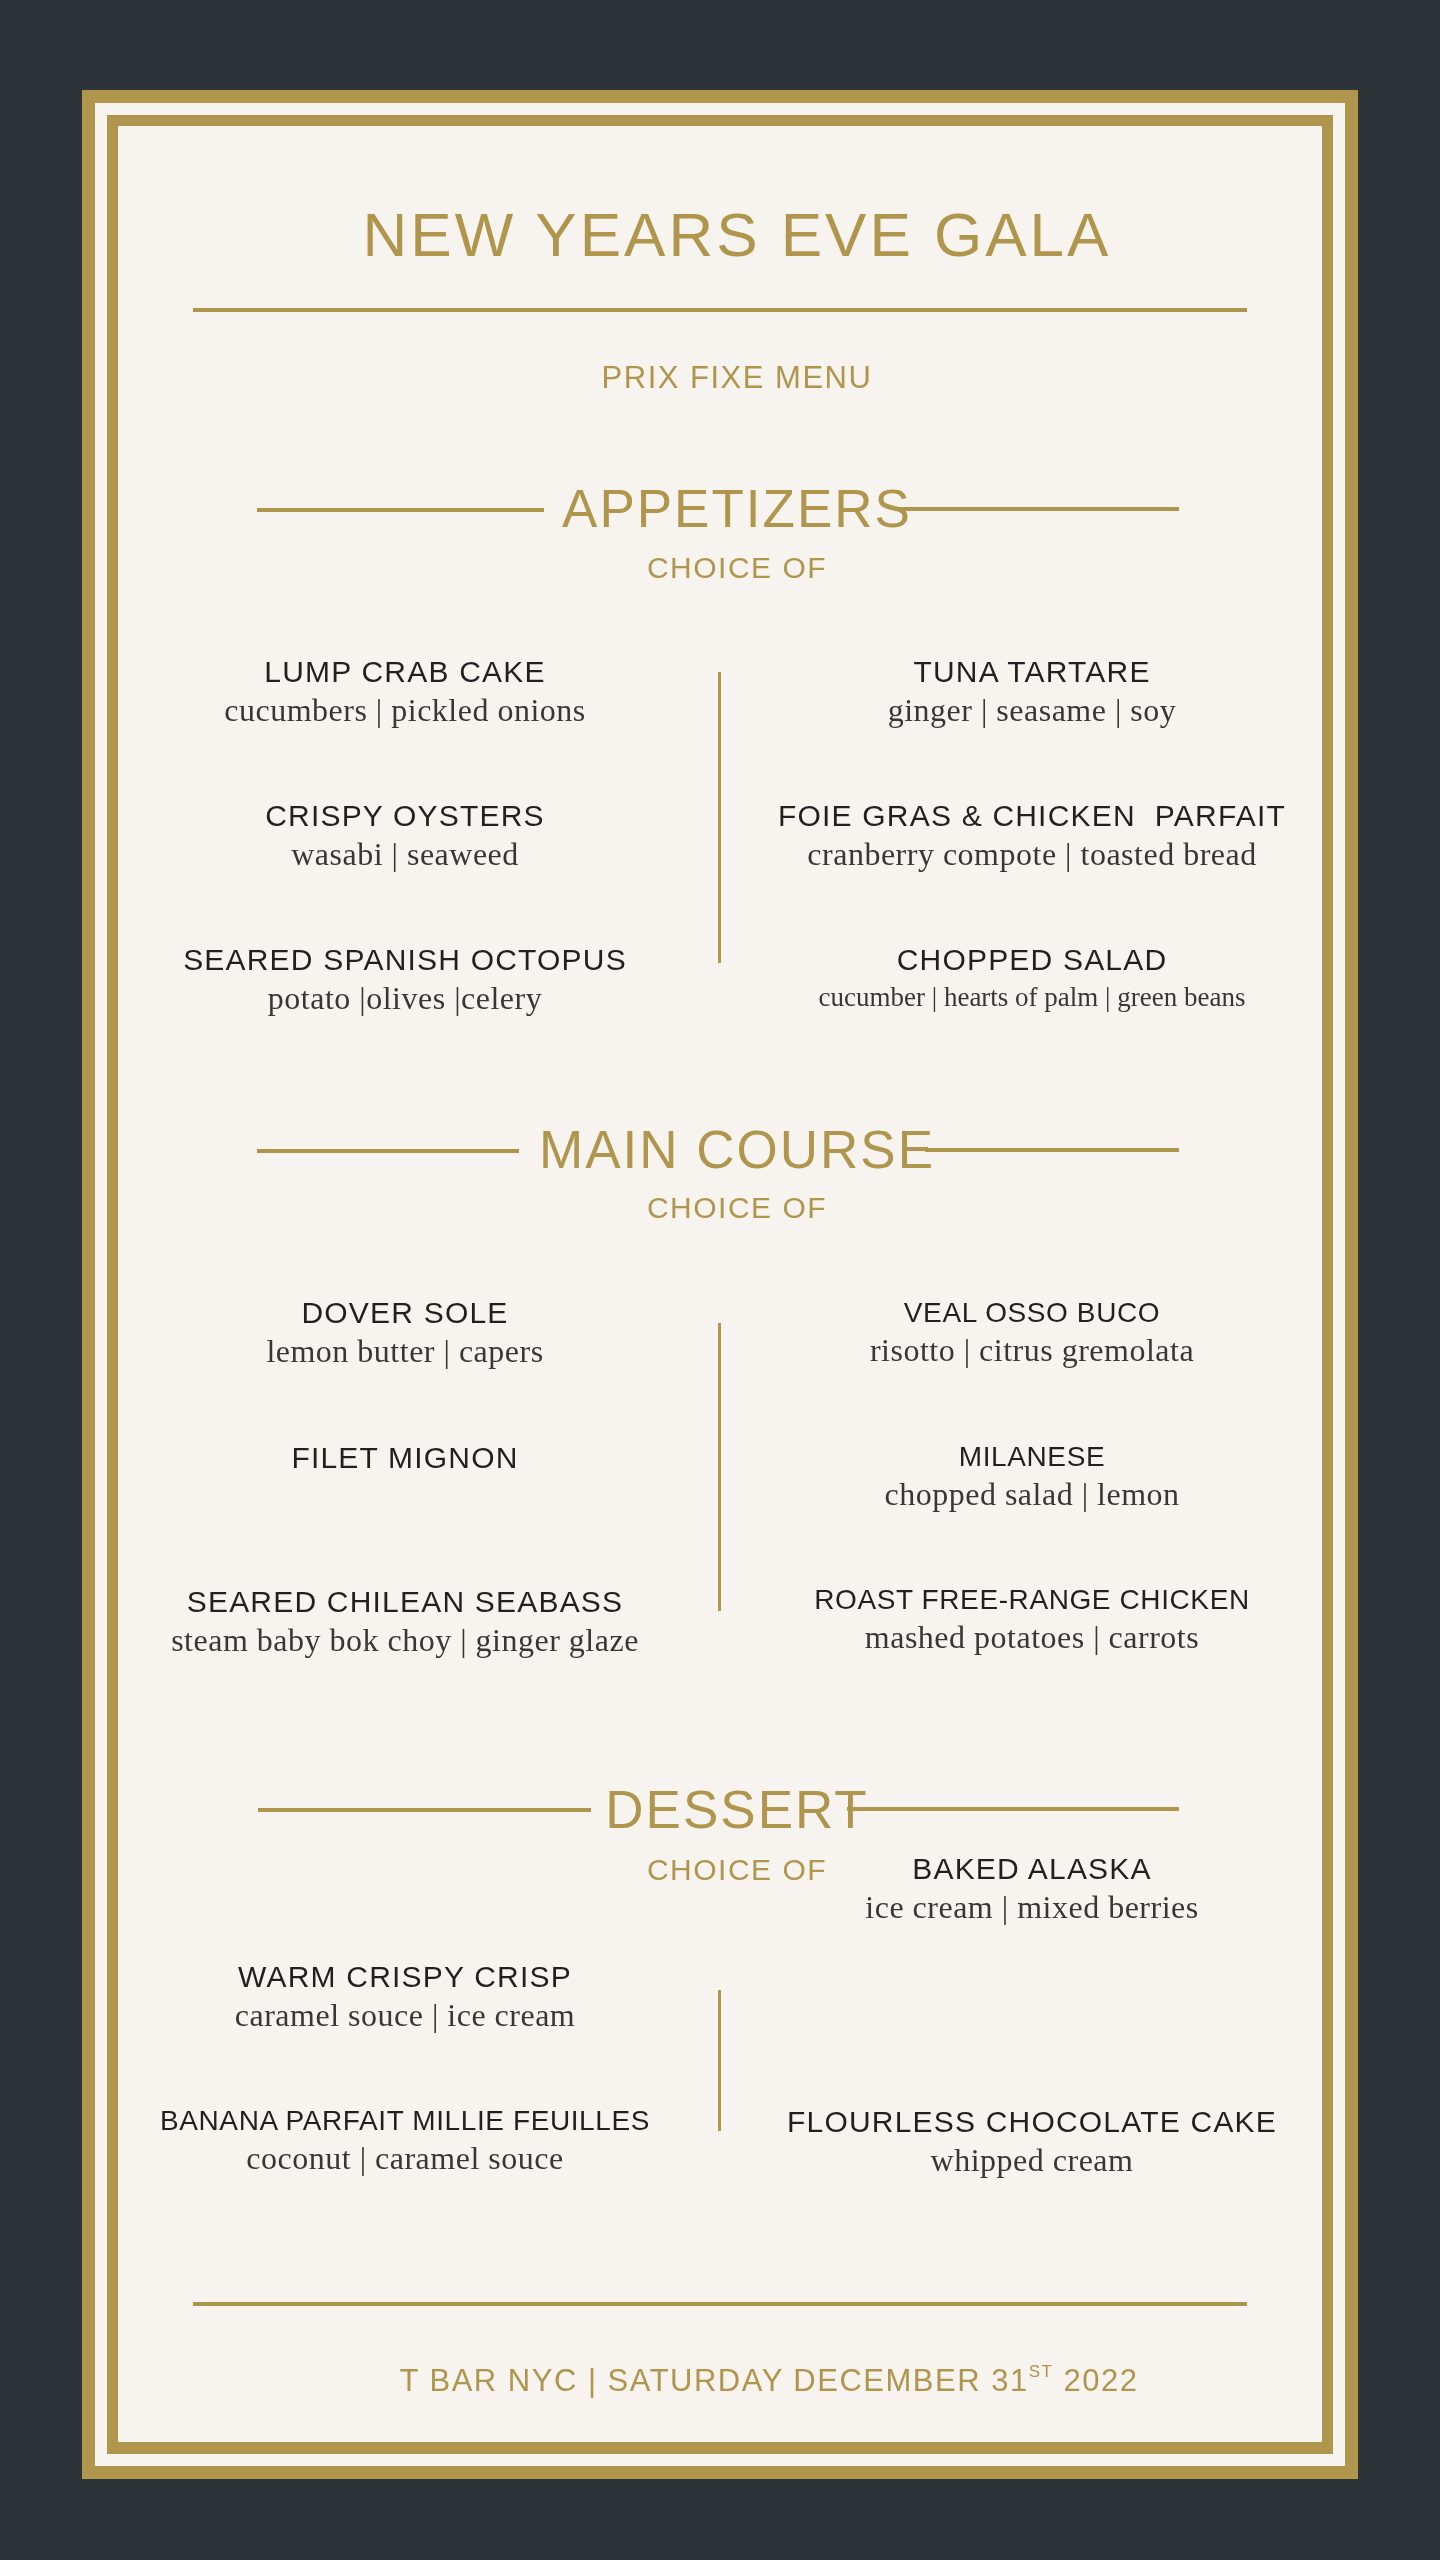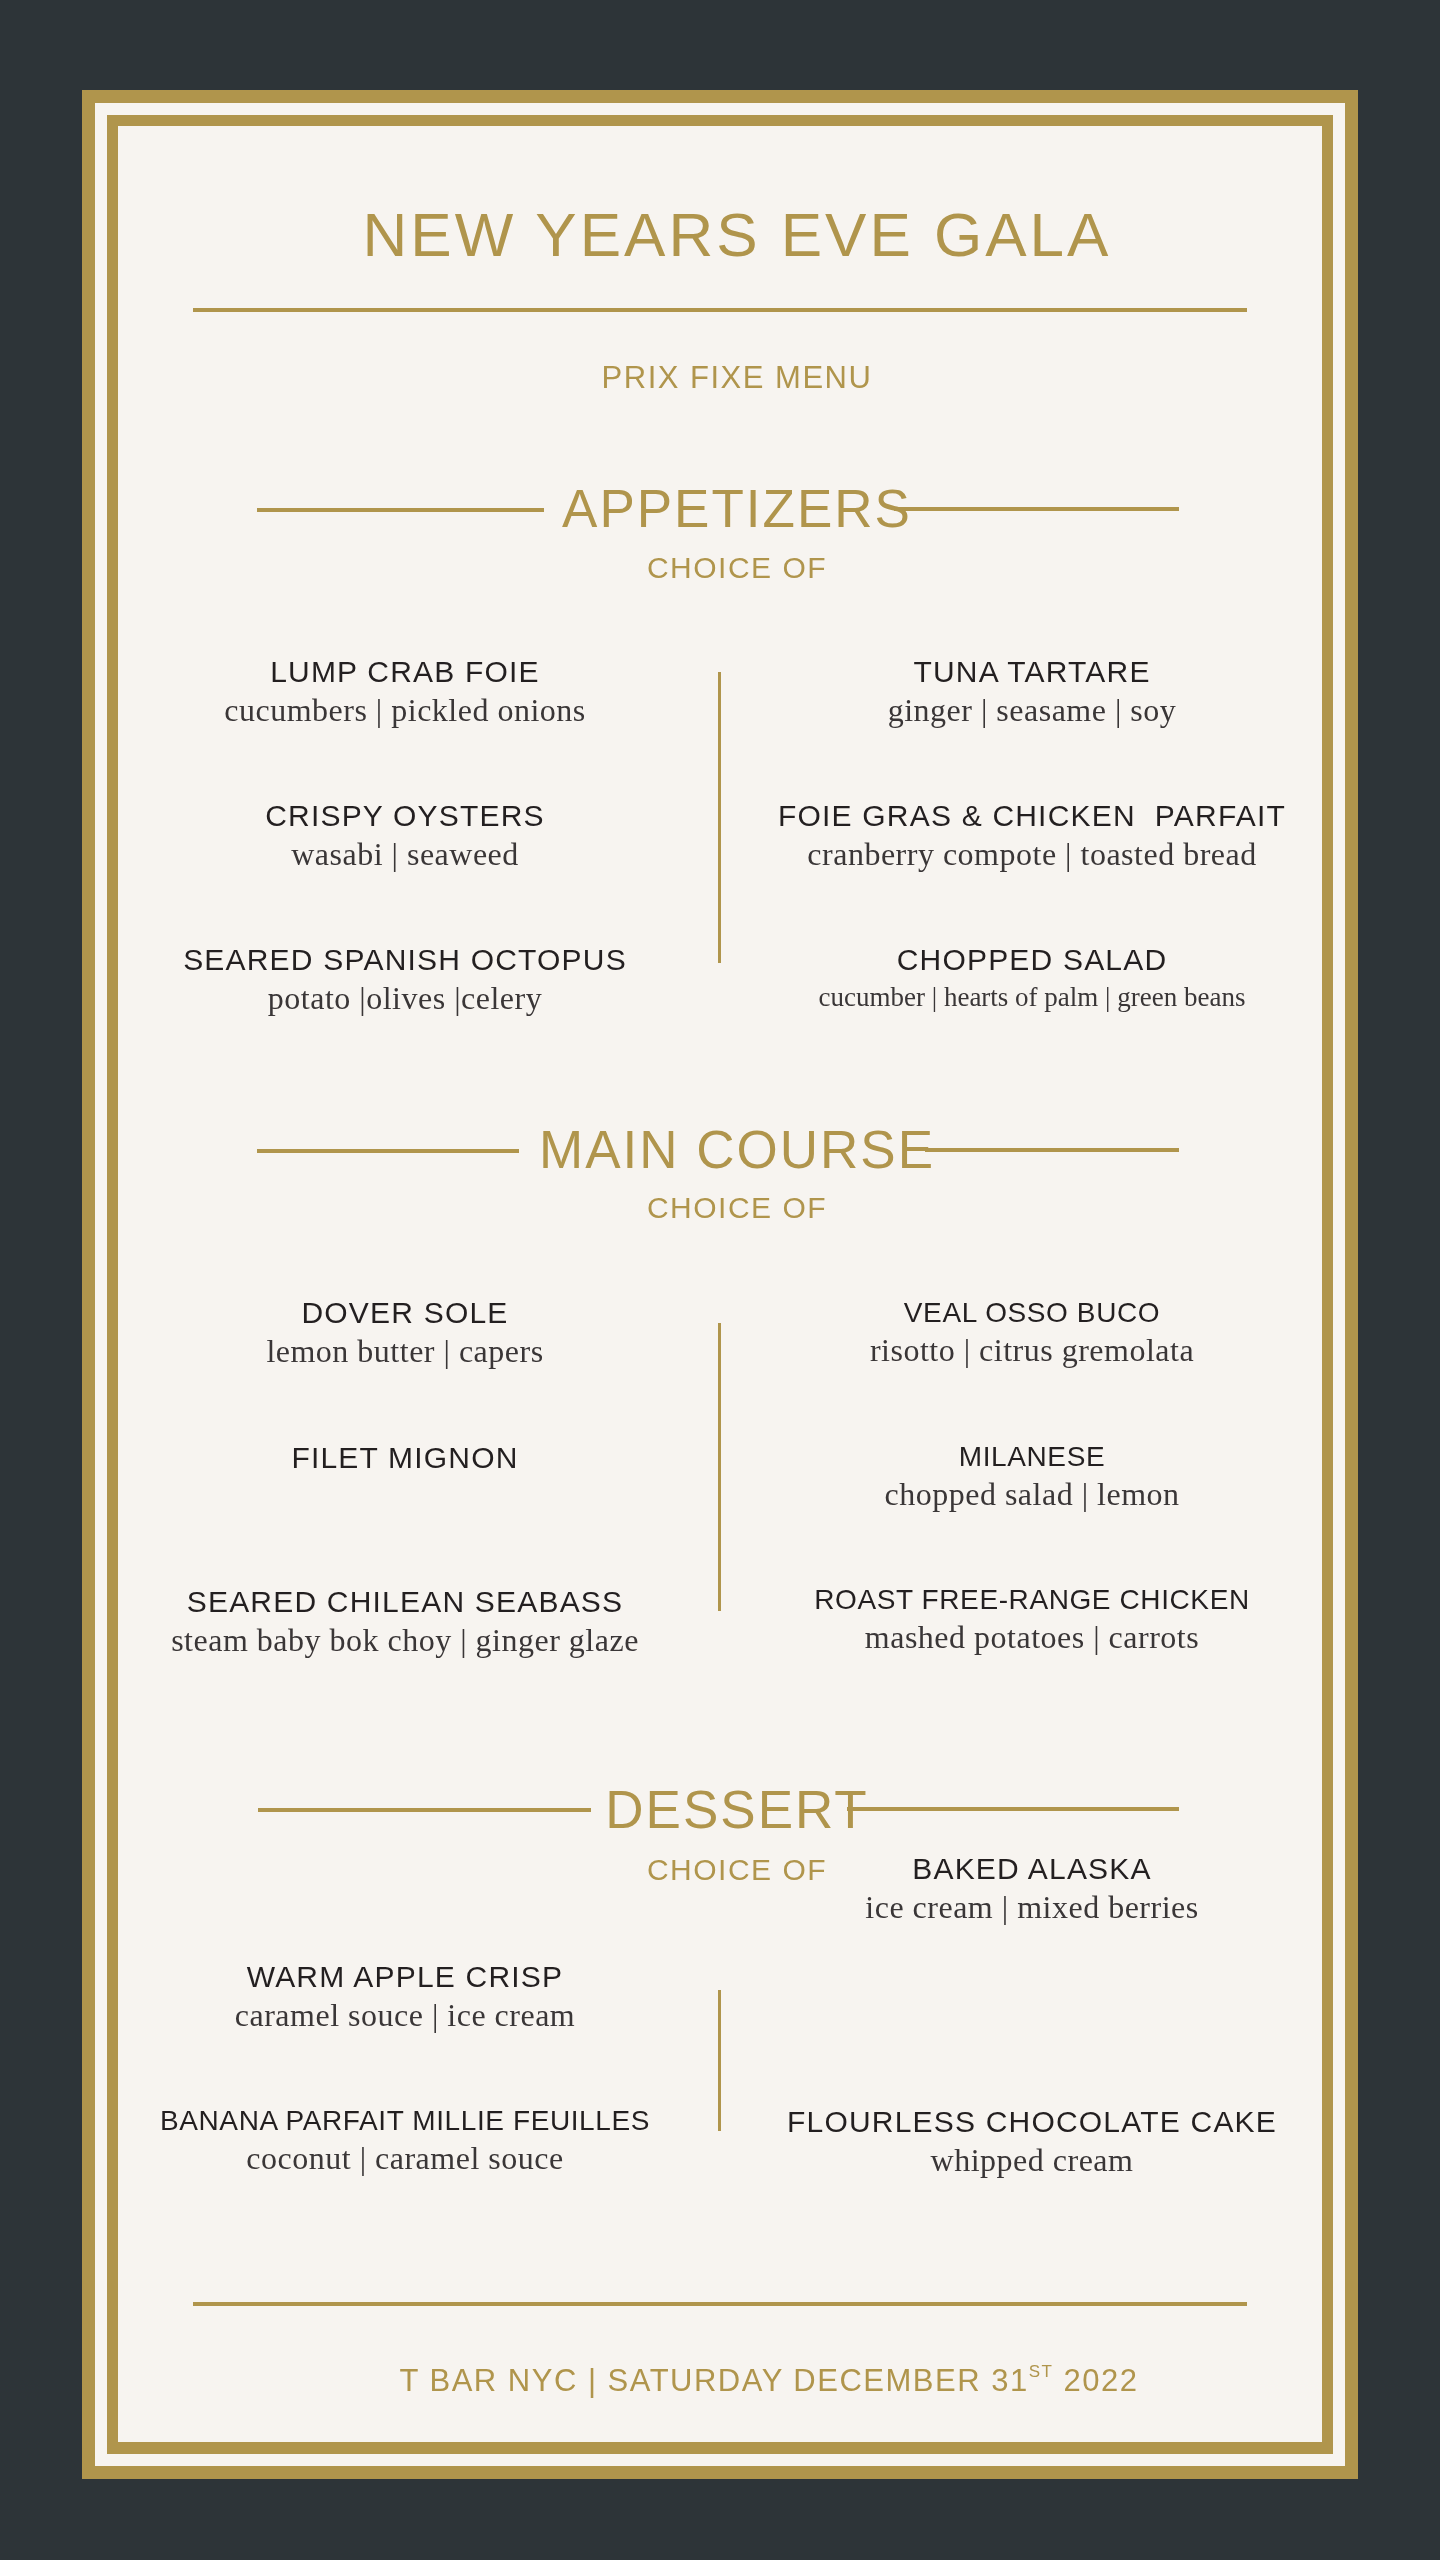--- a/index.html
+++ b/index.html
@@ -63,21 +63,21 @@
 <div class="hline" style="left:193px; top:308px; width:1054px;"></div>
 <div class="abs center-x gold subtitle" style="top:362px;">PRIX FIXE MENU</div>
 
 <div class="hline" style="left:257px; top:508px; width:287px; height:4px;"></div>
 <div class="abs center-x gold section-title" style="top:482px;">APPETIZERS</div>
 <div class="hline" style="left:894px; top:507px; width:285px; height:4px;"></div>
 <div class="abs center-x gold choice" style="top:553px;">CHOICE OF</div>
 <div class="vline" style="top:672px; height:291px;"></div>
 
 <div class="item left" style="top:657px;">
-  <span class="item-name">LUMP CRAB FOIE</span>
+  <span class="item-name">LUMP CRAB CAKE</span>
   <span class="item-desc">cucumbers | pickled onions</span>
 </div>
 <div class="item left" style="top:801px;">
   <span class="item-name">CRISPY OYSTERS</span>
   <span class="item-desc">wasabi | seaweed</span>
 </div>
 <div class="item left" style="top:945px;">
   <span class="item-name">SEARED SPANISH OCTOPUS</span>
   <span class="item-desc">potato |olives |celery</span>
 </div>
@@ -124,21 +124,21 @@
   <span class="item-desc">mashed potatoes | carrots</span>
 </div>
 
 <div class="hline" style="left:258px; top:1808px; width:333px;"></div>
 <div class="abs center-x gold section-title" style="top:1783px;">DESSERT</div>
 <div class="hline" style="left:847px; top:1807px; width:332px;"></div>
 <div class="abs center-x gold choice" style="top:1855px;">CHOICE OF</div>
 <div class="vline" style="top:1990px; height:141px;"></div>
 
 <div class="item left" style="top:1962px;">
-  <span class="item-name">WARM APPLE CRISP</span>
+  <span class="item-name">WARM CRISPY CRISP</span>
   <span class="item-desc">caramel souce | ice cream</span>
 </div>
 <div class="item left" style="top:2107px;">
   <span class="item-name small">BANANA PARFAIT MILLIE FEUILLES</span>
   <span class="item-desc">coconut | caramel souce</span>
 </div>
 <div class="item right" style="top:1854px;">
   <span class="item-name">BAKED ALASKA</span>
   <span class="item-desc">ice cream | mixed berries</span>
 </div>

